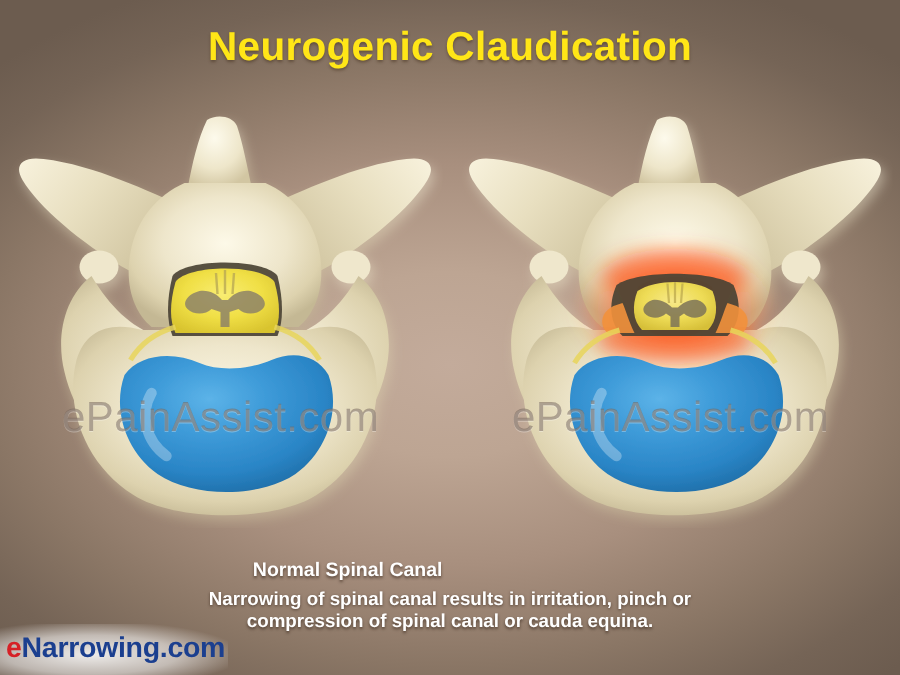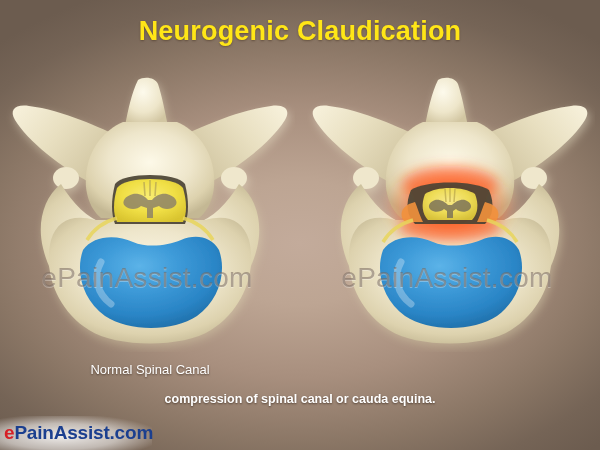--- a/index.html
+++ b/index.html
@@ -61,25 +61,25 @@
     letter-spacing: 0.3px;
     pointer-events: none;
     white-space: nowrap;
   }
   #watermark-left  { left: 2px; }
   #watermark-right { left: 302px; }
 
   
   .sublabel {
     position: absolute;
-    top: 362px;
+    top: 372px;
     width: 290px;
-    text-align: center;
+    text-align: right;
     font-size: 13px;
-    font-weight: normal;
+    font-weight: bold;
     color: #ffffff;
     text-shadow: 0 1px 2px rgba(40,25,15,.6);
     white-space: nowrap;
   }
   #sublabel-left  { left: 5px; }
   #sublabel-right { left: 305px; }
 
   
   #caption {
     position: absolute;
@@ -338,21 +338,22 @@
         <path d="M96 190 C88 204 92 222 106 232" stroke="rgba(255,255,255,0.30)" stroke-width="7" fill="none" stroke-linecap="round"></path>
       </g>
     </svg>
   </div>
 
   <div class="art-watermark" id="watermark-right">ePainAssist.com</div>
 
   <div class="sublabel" id="sublabel-left">Normal Spinal Canal</div>
 
   <div id="caption">
+    <div>Narrowing of spinal canal results in irritation, pinch or</div>
     <div>compression of spinal canal or cauda equina.</div>
   </div>
 
   <div id="logo-glow"></div>
   <div id="logo">
-    <span class="e">e</span><span class="rest">PainAssist.com</span>
+    <span class="e">e</span><span class="rest">Narrowing.com</span>
   </div>
 
 </div>
 
 </body></html>

